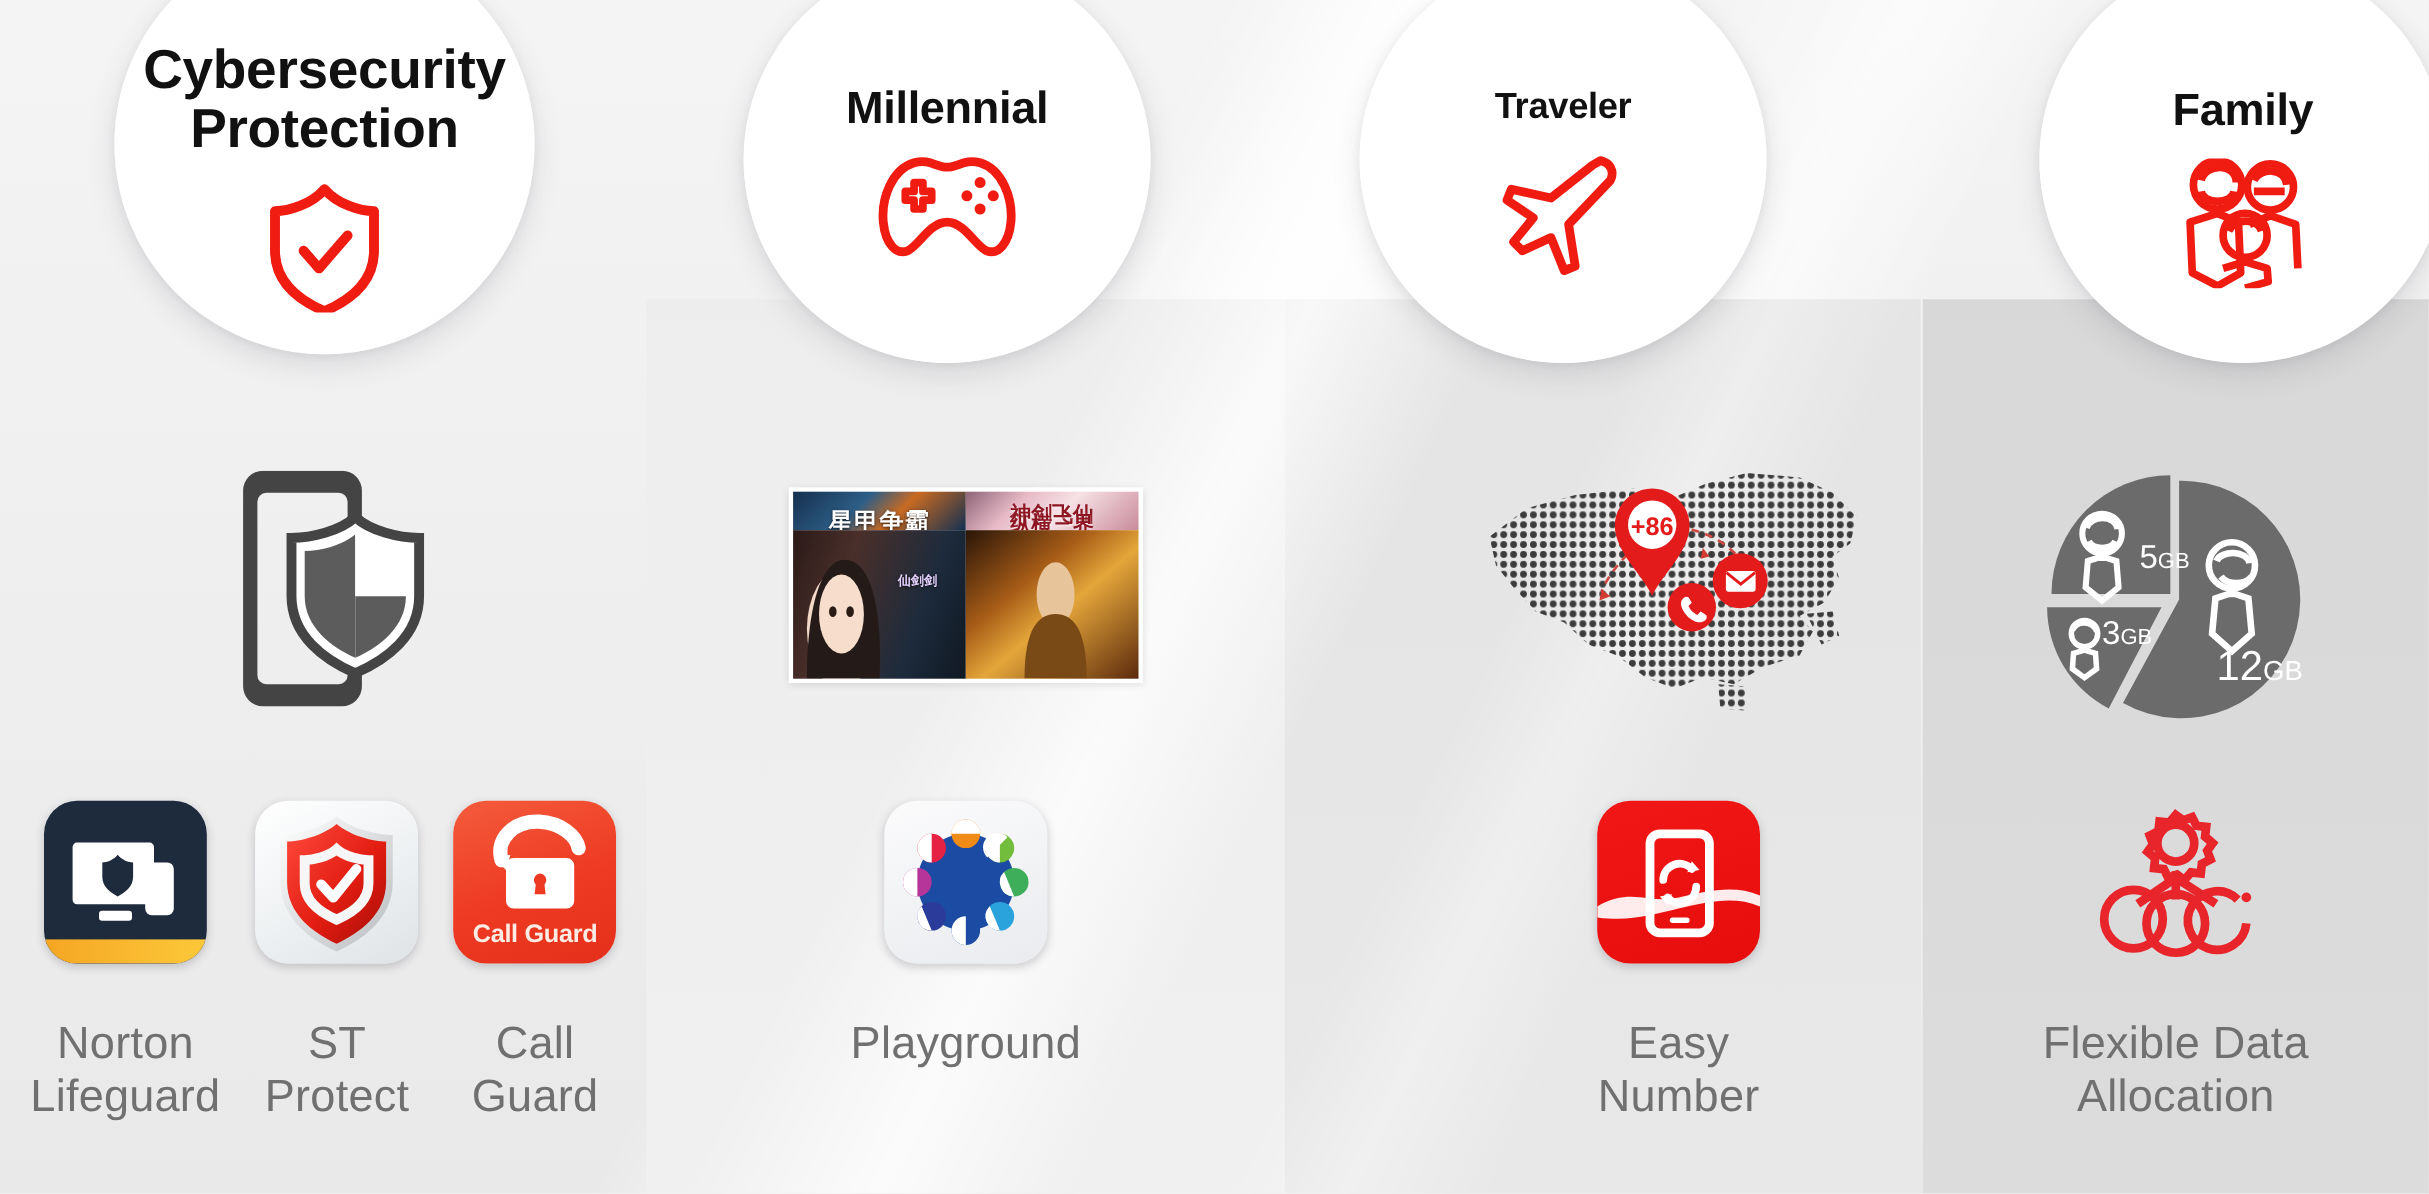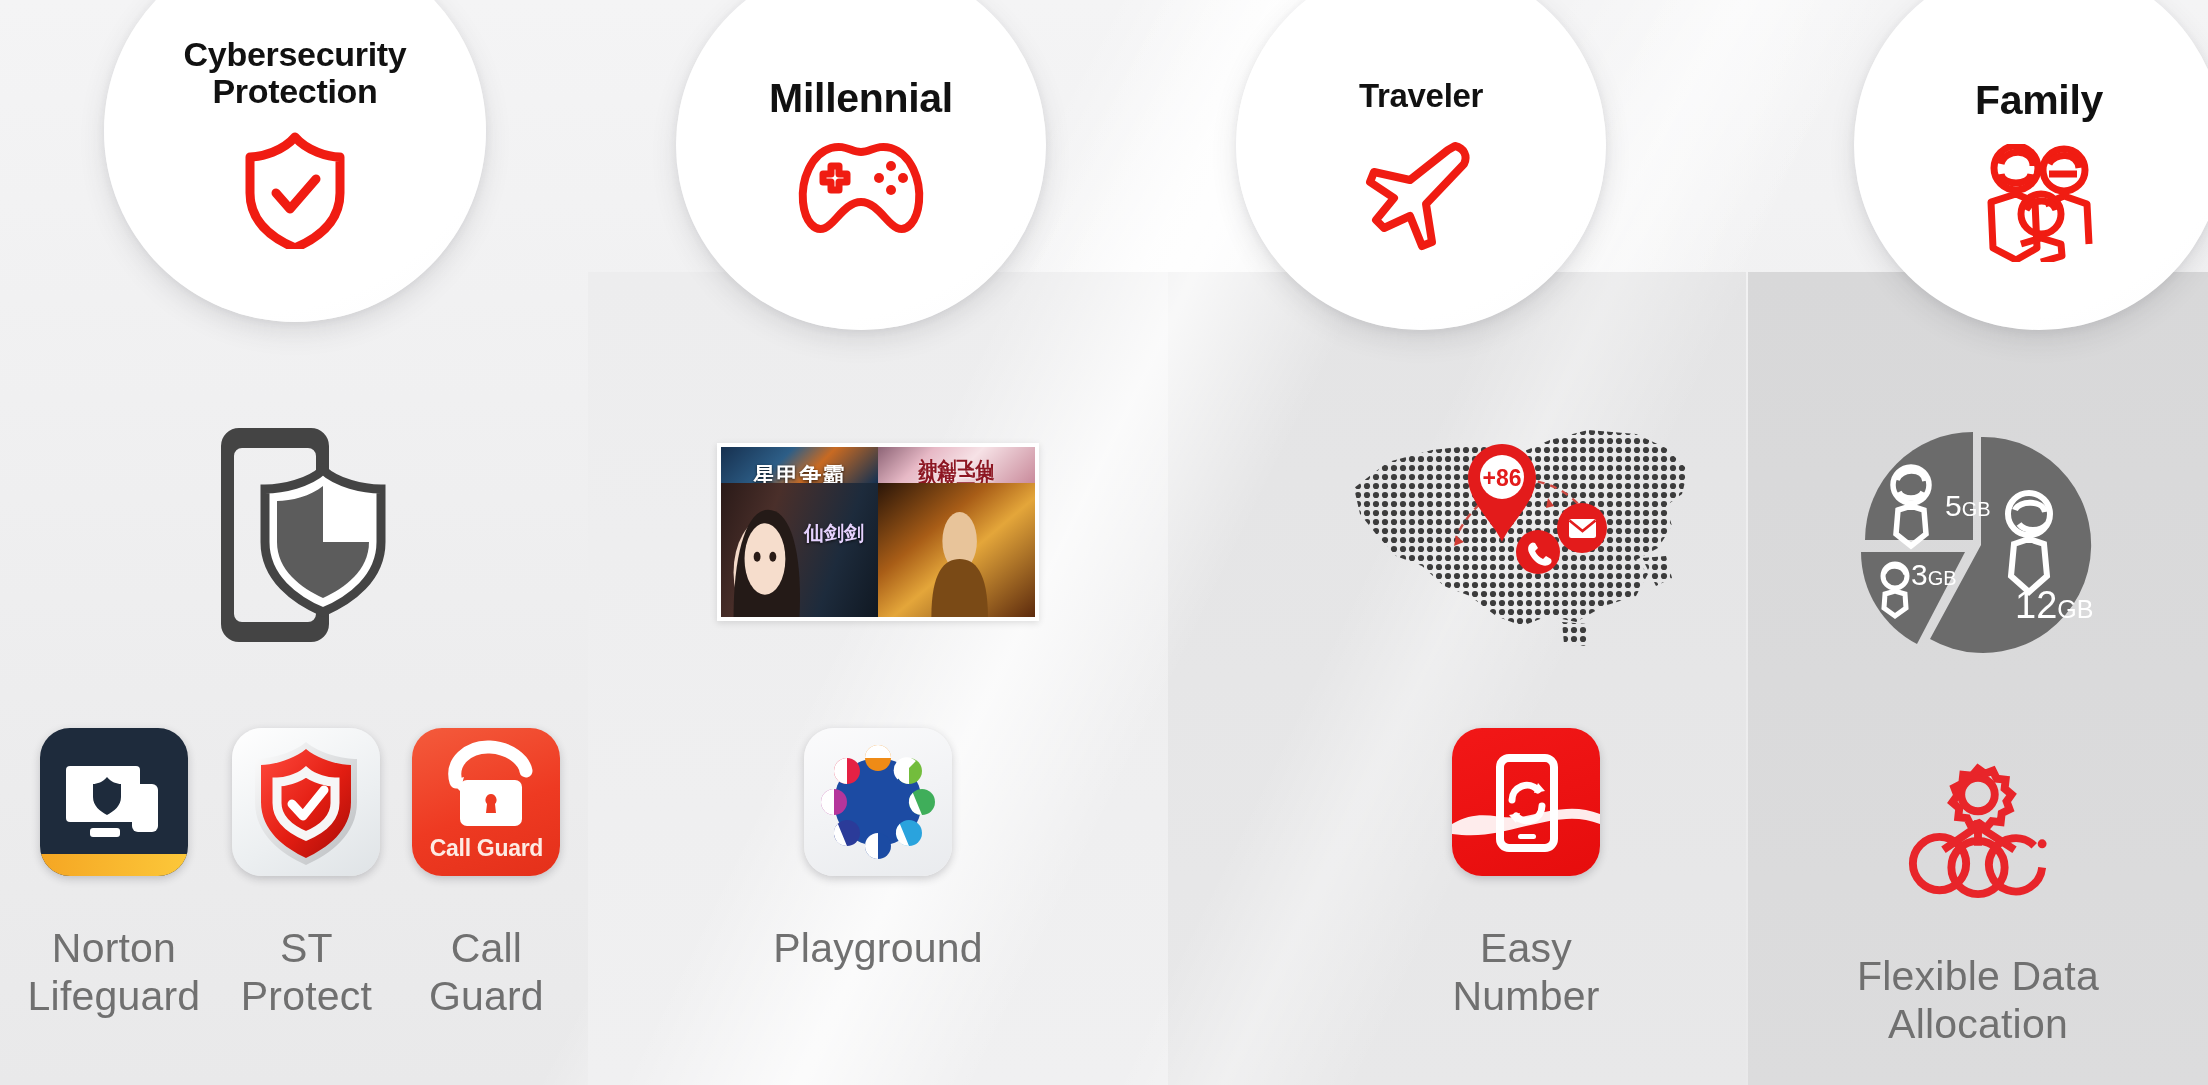--- a/index.html
+++ b/index.html
@@ -46,21 +46,21 @@
     box-sizing:border-box;
   }
   .badge .btitle{
     font-weight:bold;color:#111;text-align:center;line-height:1.08;
     letter-spacing:-.3px;
   }
   .badge .bicon{display:flex;align-items:center;justify-content:center;}
 
   
   .b1{left:104px;top:-60px;width:382px;height:382px;padding-top:96px;}
-  .b1 .btitle{font-size:34px;}
+  .b1 .btitle{font-size:50px;}
   .b2{left:676px;top:-40px;width:370px;height:370px;padding-top:116px;}
   .b2 .btitle{font-size:41px;}
   .b3{left:1236px;top:-40px;width:370px;height:370px;padding-top:118px;}
   .b3 .btitle{font-size:33px;}
   .b4{left:1854px;top:-40px;width:370px;height:370px;padding-top:118px;}
   .b4 .btitle{font-size:41px;}
 
   
   .illus{position:absolute;left:0;right:0;display:flex;align-items:center;justify-content:center;}
 
@@ -198,21 +198,21 @@
           <div class="gtxt" style="top:48%;font-size:19px;color:#8d1622;text-shadow:0 1px 2px rgba(255,255,255,.7);">纵横三界</div>
         </div>
         <div class="gcell" style="background:linear-gradient(110deg,#2a1a18 0%,#4a2f2a 30%,#1d2b3c 70%,#101822 100%);">
           <svg width="100%" height="100%" viewBox="0 0 100 60" preserveAspectRatio="none" aria-hidden="true">
             <ellipse cx="28" cy="40" rx="20" ry="24" fill="#f3d9c8"></ellipse>
             <path d="M8 60 C8 32 16 12 30 12 C44 12 52 30 50 60 Z" fill="#241a17"></path>
             <ellipse cx="28" cy="34" rx="13" ry="16" fill="#f6ddcc"></ellipse>
             <circle cx="23" cy="33" r="2.2" fill="#2a1b16"></circle>
               <circle cx="33" cy="33" r="2.2" fill="#2a1b16"></circle>
           </svg>
-          <div class="gtxt" style="top:28%;left:46%;right:2%;font-size:20px;color:#e6d2ff;">仙剑剑</div>
+          <div class="gtxt" style="top:28%;left:46%;right:2%;font-size:12px;color:#e6d2ff;">仙剑剑</div>
         </div>
         <div class="gcell" style="background:linear-gradient(140deg,#2a1508 0%,#a85d17 35%,#e4a63a 55%,#5c2a0d 100%);">
           <svg width="100%" height="100%" viewBox="0 0 100 60" preserveAspectRatio="none" aria-hidden="true">
             <ellipse cx="52" cy="26" rx="11" ry="13" fill="#e8c49a"></ellipse>
             <path d="M34 60 C34 40 42 34 52 34 C62 34 70 40 70 60 Z" fill="#7a4a16"></path>
           </svg>
           <div class="gtxt" style="top:60%;font-size:16px;"></div>
         </div>
       </div>
     </div>
@@ -337,21 +337,21 @@
           <g transform="translate(28,133)" fill="none" stroke="#ffffff" stroke-width="5">
             <circle cx="14" cy="13" r="12"></circle>
             <path d="M3 10 c4 -9 18 -9 22 1"></path>
             <path d="M14 25 l0 5 M4 31 L14 28 L24 31 L25 45 L14 53 L3 45 Z"></path>
           </g>
           <text x="58" y="155" font-family="Liberation Sans, sans-serif" font-size="30" fill="#ffffff"><tspan>3</tspan><tspan font-size="20">GB</tspan></text>
         </g>
       </svg>
     </div>
 
-    <div class="apps" style="top:756px;">
+    <div class="apps" style="top:728px;">
       <div class="appcell">
         <div style="width:148px;height:148px;display:flex;align-items:center;justify-content:center;">
           <svg width="150" height="140" viewBox="0 0 150 140">
             <g fill="none" stroke="#e8252a" stroke-width="8">
               <path d="M75 60 L75 86 M75 66 L40 90 M75 66 L112 90"></path>
               <circle cx="36" cy="104" r="27"></circle>
               <circle cx="75" cy="108" r="27"></circle>
               <path d="M132 86 a27 27 0 1 0 8 22"></path>
               <circle cx="75" cy="34" r="17"></circle>
               <path d="M75 8 l7 5 8 -3 4 8 9 1 -1 9 7 6 -5 7 3 8 -8 4 -1 9 -9 -1 -6 7 -7 -5 -8 3 -4 -8 -9 -1 1 -9 -7 -6 5 -7 -3 -8 8 -4 1 -9 9 1 Z"></path>

